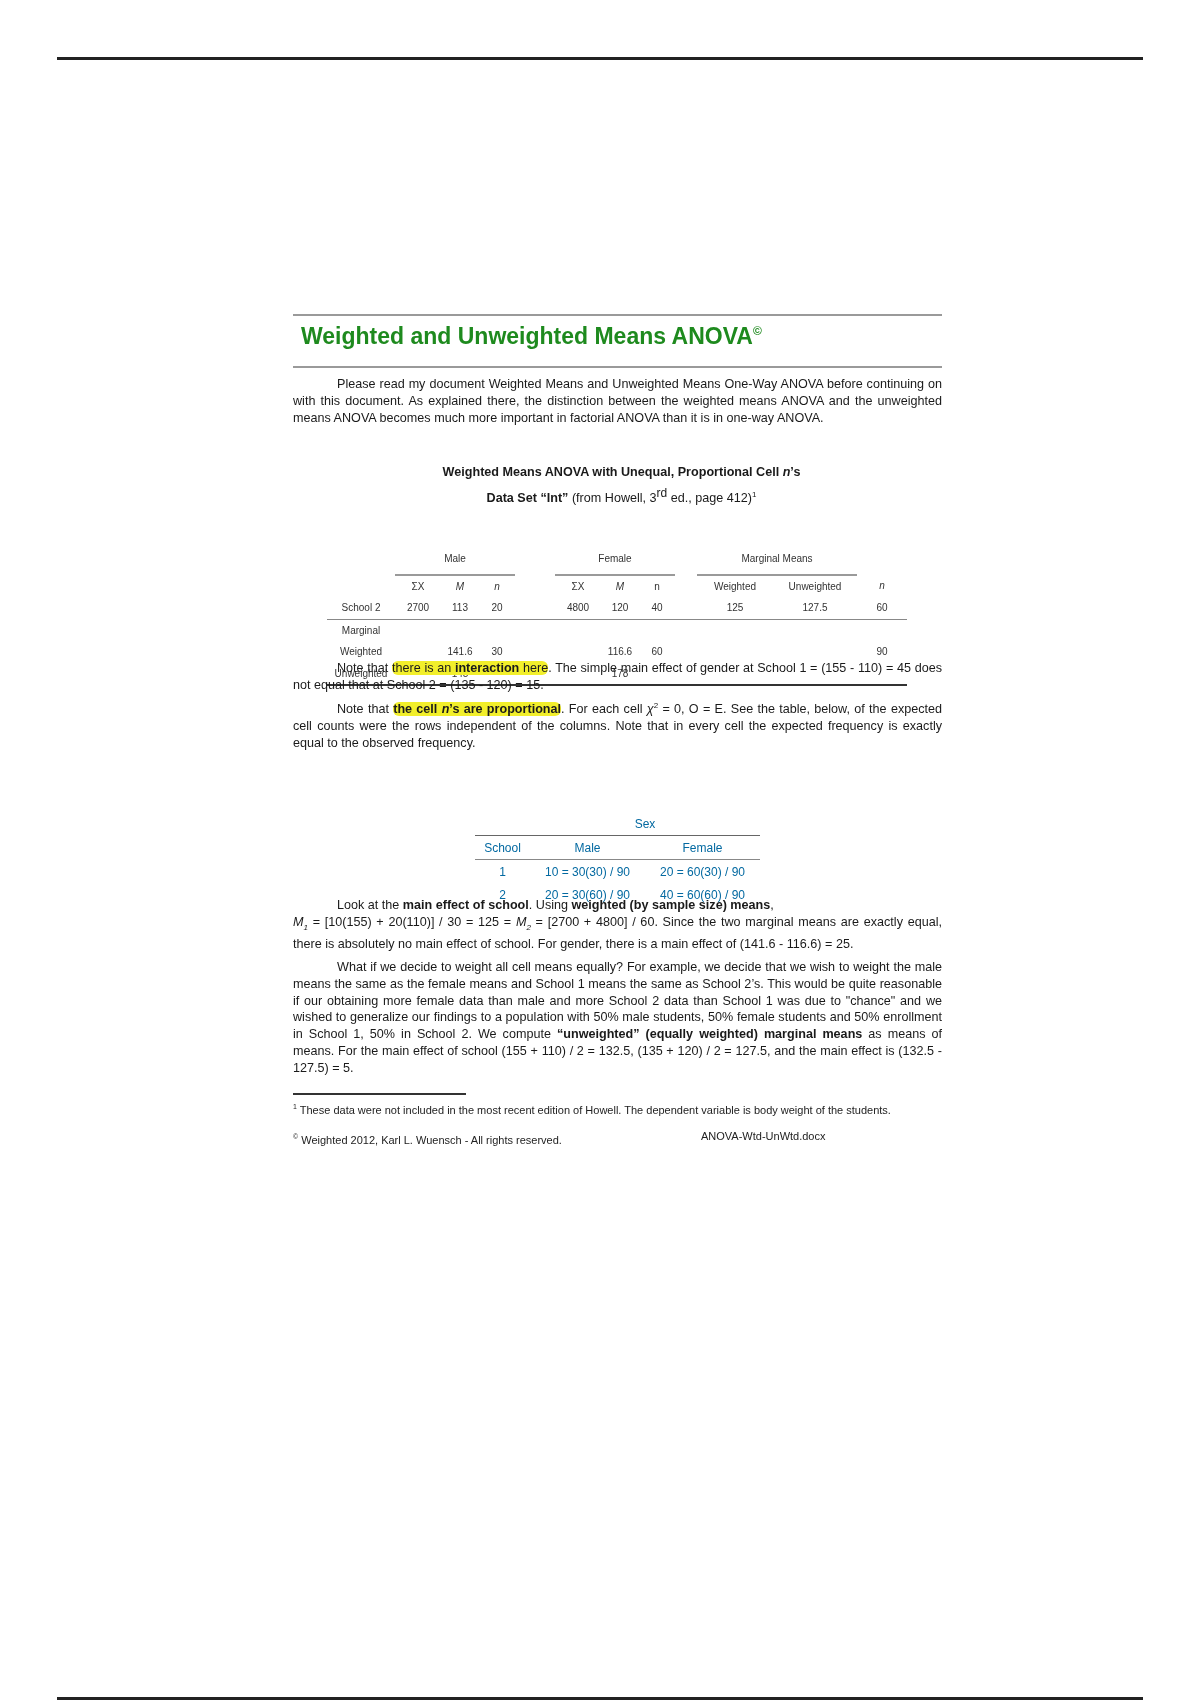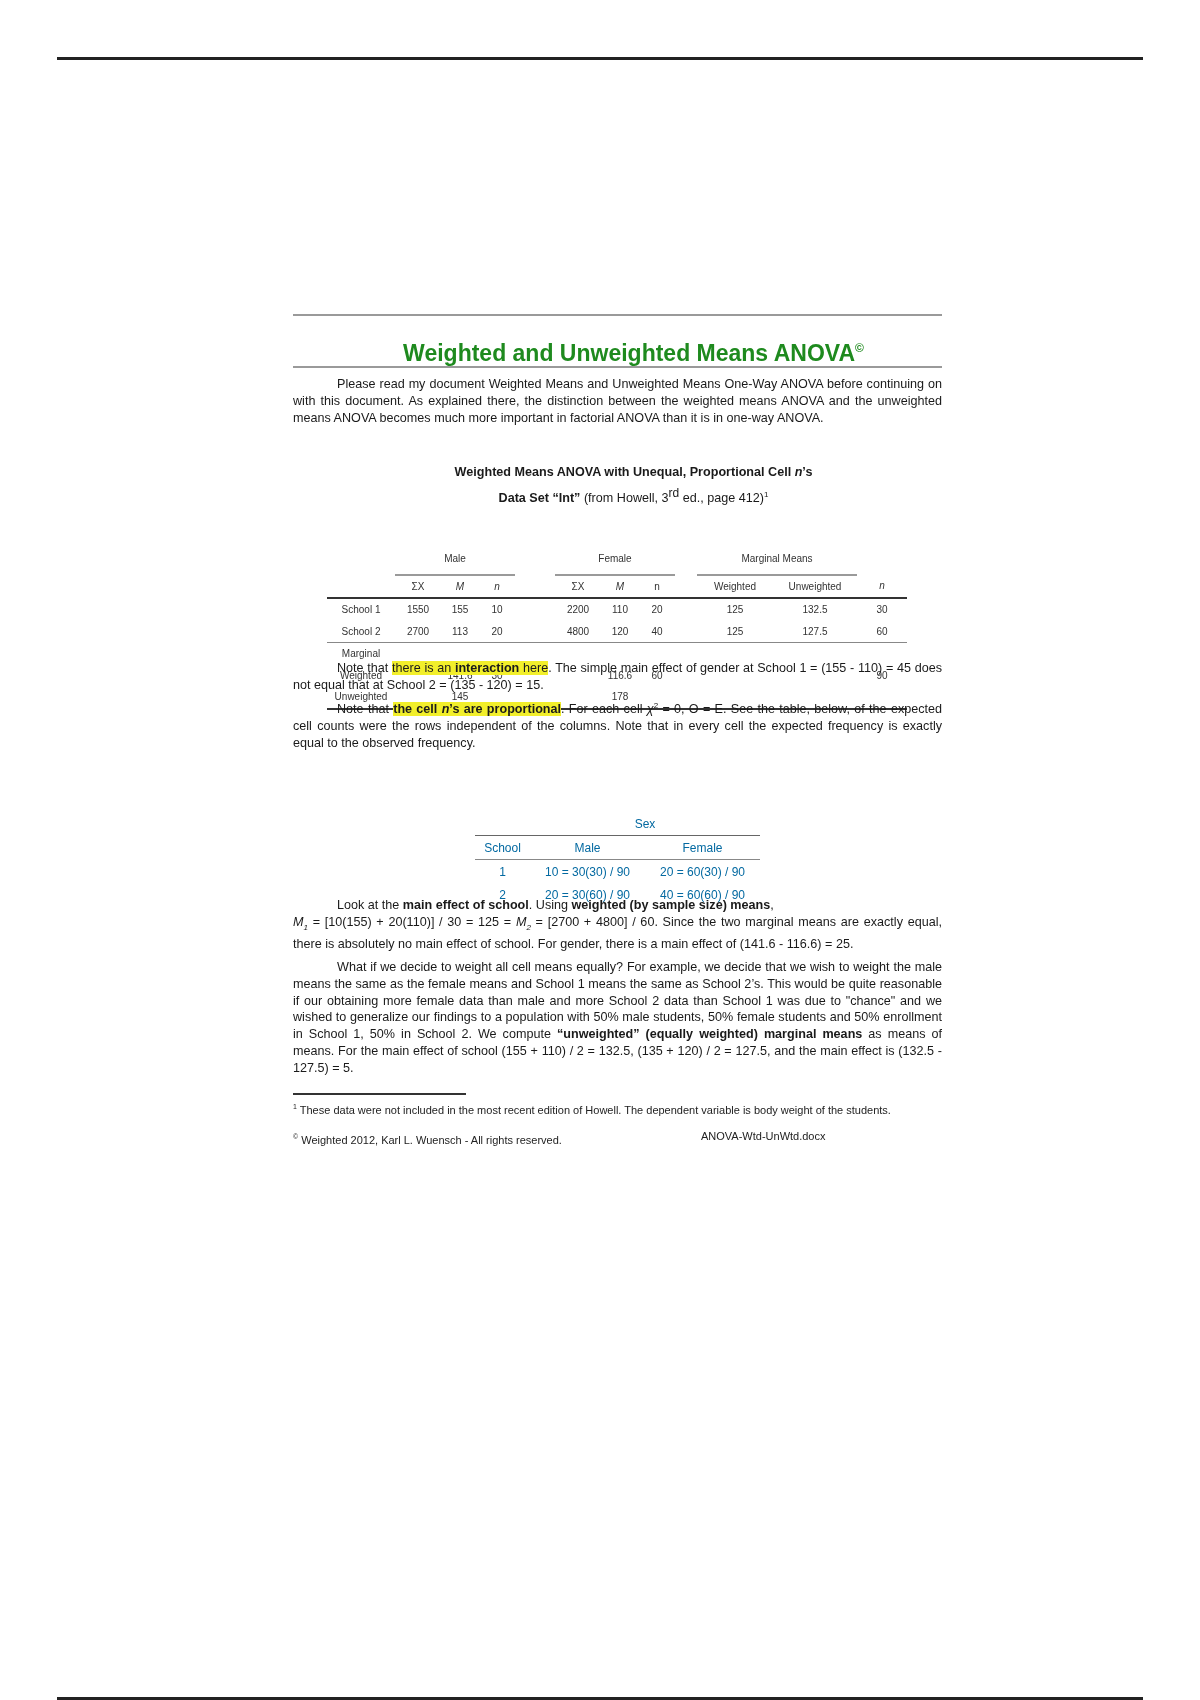--- a/index.html
+++ b/index.html
@@ -4,30 +4,30 @@
 <style>
   html, body { margin: 0; padding: 0; }
   body {
     width: 1200px; height: 1700px; position: relative; background: #ffffff;
     font-family: "Liberation Sans", sans-serif; color: #1a1a1a; overflow: hidden;
   }
   .page-rule { position: absolute; left: 57px; width: 1086px; height: 3px; background: #222; }
   .doc { position: absolute; left: 293px; top: 0; width: 649px; }
   .hr-grey { position: absolute; left: 0; width: 649px; height: 2px; background: #9a9a9a; }
   .title {
-    position: absolute; left: 16px; width: 649px; top: 323px; text-align: center;
-    font-size: 23px; font-weight: bold; color: #1e8a1e; margin-top: 17px;
+    position: absolute; left: 8px; width: 649px; top: 323px; text-align: left;
+    font-size: 23px; font-weight: bold; color: #1e8a1e;
   }
   .title sup { font-size: 12px; vertical-align: 9px; }
   .para { position: absolute; left: 0; width: 649px; font-size: 12.6px; line-height: 16.8px; text-align: justify; }
   .para .indent { display: inline-block; width: 44px; }
-  .hl { background: #f2ef2b; }
+  .hl { background: #f2ef2b; border-radius: 6px; }
   .b { font-weight: bold; }
   .i { font-style: italic; }
-  .tbl-title { position: absolute; left: 16px; width: 649px; text-align: center; font-size: 12.6px; }
+  .tbl-title { position: absolute; left: 4px; width: 649px; text-align: center; font-size: 12.6px; }
   table { border-collapse: collapse; margin-top: 40px; }
   .main-tbl { position: absolute; left: 34px; top: 508px; width: 580px; font-size: 10px; color: #333; }
   .main-tbl td { padding: 0; height: 21.5px; text-align: center; }
   .grp-line { border-bottom: 2px solid #9a9a9a; }
   .thick-top { border-top: 2px solid #333; }
   .thin-top { border-top: 1.5px solid #888; }
   .thick-bottom { border-bottom: 2px solid #333; }
   .sex-tbl { position: absolute; left: 182px; top: 772px; width: 285px; font-size: 12px; color: #0369a1; }
   .sex-tbl td { padding: 0; height: 23px; text-align: center; }
   .footnote-rule { position: absolute; left: 0; top: 1093px; width: 173px; height: 1.5px; background: #333; }
@@ -97,34 +97,20 @@
       <td class="i">n</td>
       <td></td>
       <td>ΣX</td>
       <td class="i">M</td>
       <td>n</td>
       <td></td>
       <td>Weighted</td>
       <td>Unweighted</td>
       <td class="i">n</td>
     </tr>
-    <tr class="thick-top">
-      <td class="thick-top">School 1</td>
-      <td class="thick-top">1550</td>
-      <td class="thick-top">155</td>
-      <td class="thick-top">10</td>
-      <td class="thick-top"></td>
-      <td class="thick-top">2200</td>
-      <td class="thick-top">110</td>
-      <td class="thick-top">20</td>
-      <td class="thick-top"></td>
-      <td class="thick-top">125</td>
-      <td class="thick-top">132.5</td>
-      <td class="thick-top">30</td>
-    </tr>
     <tr>
       <td>School 2</td>
       <td>2700</td>
       <td>113</td>
       <td>20</td>
       <td></td>
       <td>4800</td>
       <td>120</td>
       <td>40</td>
       <td></td>

